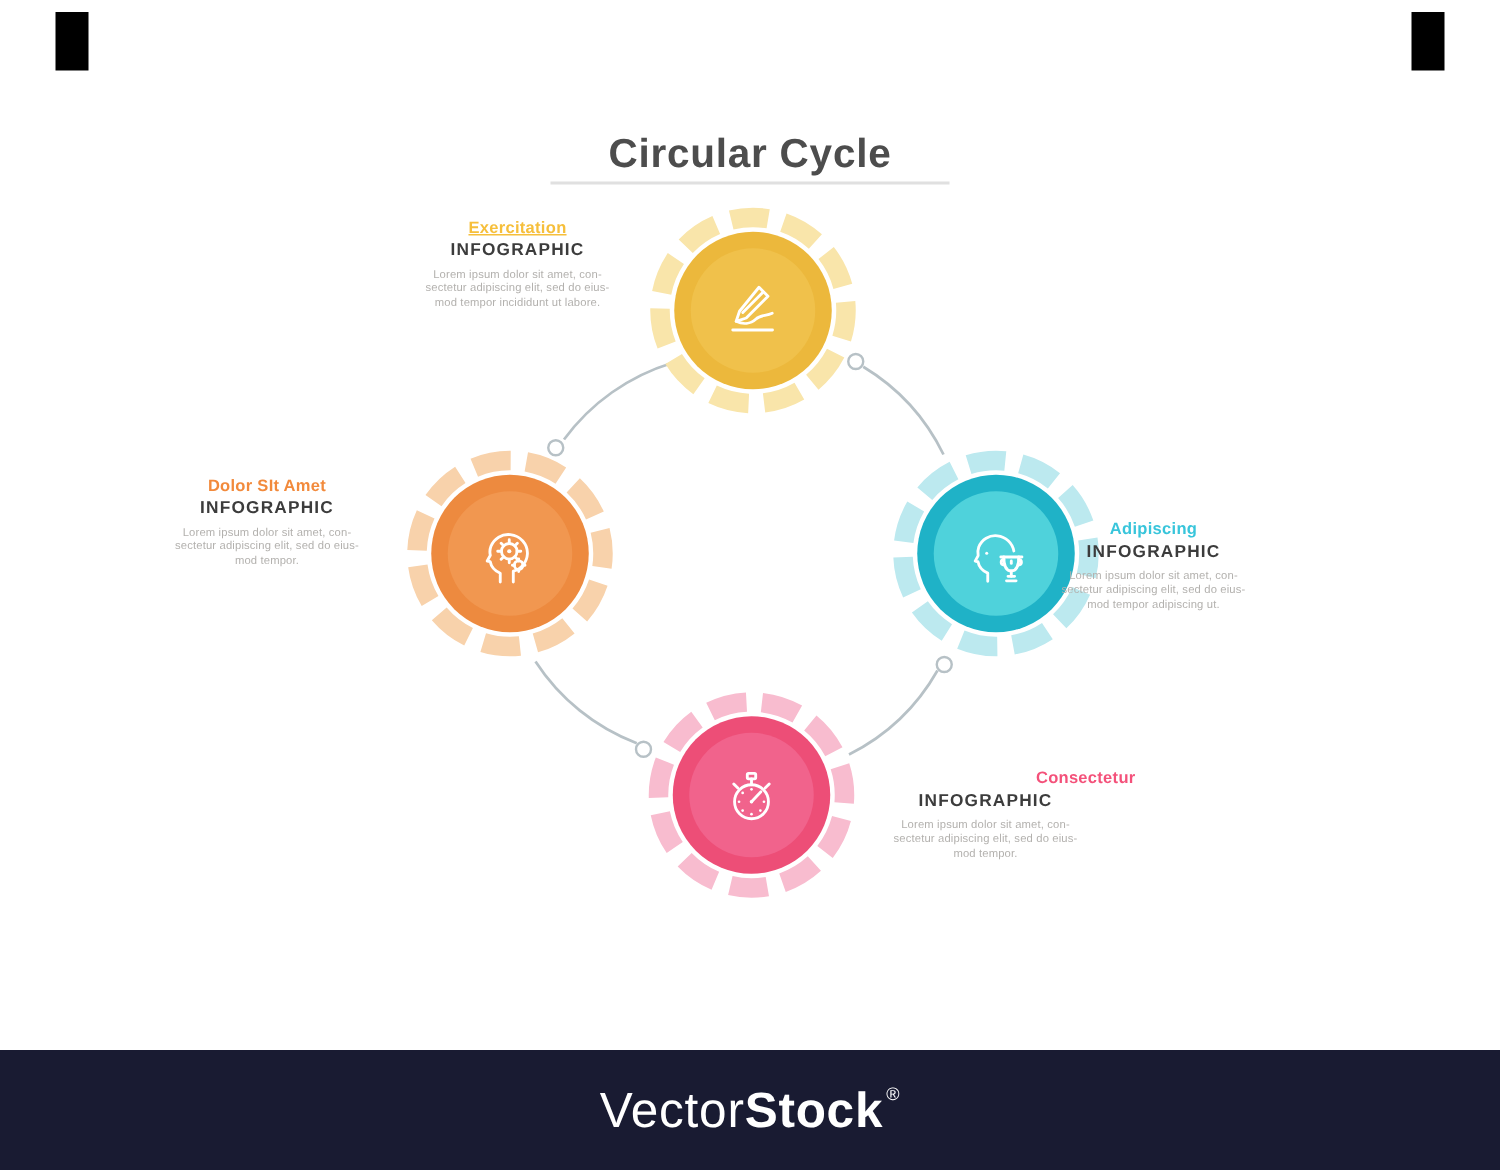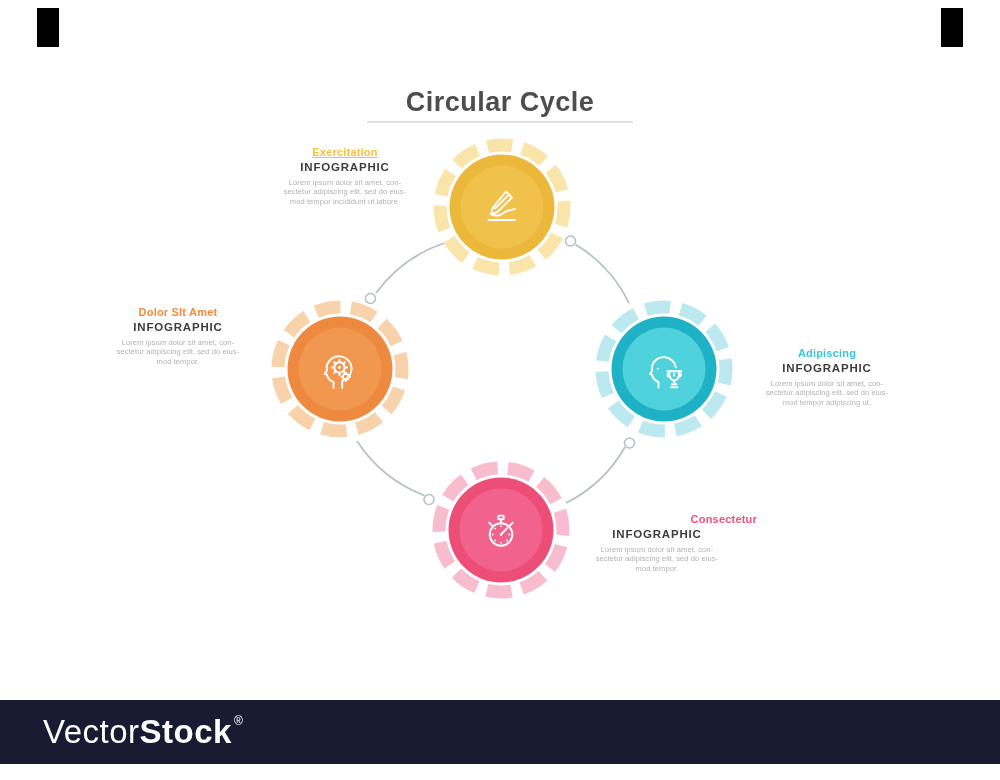--- a/index.html
+++ b/index.html
@@ -7,21 +7,21 @@
   .corner-tab{position:absolute;top:8px;width:22px;height:39px;}
   .corner-tab.left{left:37px;}
   .corner-tab.right{left:941px;}
   .page-title{position:absolute;top:87px;left:0;width:1000px;text-align:center;font-size:27px;font-weight:700;color:#4d4d4d;letter-spacing:.5px;}
   .title-underline{position:absolute;top:121px;left:367px;width:266px;height:2px;background:#e0e0e0;}
   .diagram-svg{position:absolute;left:0;top:0;}
   .label-block{position:absolute;width:200px;text-align:center;}
   .accent{font-size:11px;font-weight:700;letter-spacing:.2px;margin-bottom:3px;}
   .sub{font-size:11.5px;font-weight:600;letter-spacing:.8px;color:#3c3c3c;margin-bottom:5px;}
   .body-text{font-size:7.5px;line-height:9.4px;color:#b3b1ae;letter-spacing:.1px;}
-  .footer-bar{position:absolute;left:0;top:700px;width:1000px;height:64px;display:flex;align-items:center;justify-content:flex-start;padding:0 43px;box-sizing:border-box;}
+  .footer-bar{position:absolute;left:0;top:700px;width:1000px;height:80px;display:flex;align-items:center;justify-content:center;padding:0 14px;box-sizing:border-box;}
   .brand{color:#fff;font-size:33px;letter-spacing:.5px;}
   .brand .light{font-weight:400;}
   .brand .bold{font-weight:700;}
   .brand sup{font-size:12px;font-weight:400;vertical-align:18px;margin-left:2px;}
   .footer-url{color:#fff;font-size:21px;font-weight:500;letter-spacing:.3px;}
 </style>
 </head>
 <body>
 
 <div class="canvas">
@@ -115,31 +115,31 @@
   <div class="label-block" style="left:245px;top:146px;">
     <div class="accent" style="color: rgb(246, 191, 59); text-decoration: underline;">Exercitation</div>
     <div class="sub">INFOGRAPHIC</div>
     <div class="body-text">
       <div>Lorem ipsum dolor sit amet, con-</div>
       <div>sectetur adipiscing elit, sed do eius-</div>
       <div>mod tempor incididunt ut labore.</div>
     </div>
   </div>
 
-  <div class="label-block" style="left:78px;top:306px;">
+  <div class="label-block" style="left:78px;top:318px;">
     <div class="accent" style="color: rgb(242, 138, 60);">Dolor SIt Amet</div>
     <div class="sub">INFOGRAPHIC</div>
     <div class="body-text">
       <div>Lorem ipsum dolor sit amet, con-</div>
       <div>sectetur adipiscing elit, sed do eius-</div>
       <div>mod tempor.</div>
     </div>
   </div>
 
-  <div class="label-block" style="left:727px;top:347px;">
+  <div class="label-block" style="left:669px;top:347px;">
     <div class="accent" style="color: rgb(56, 197, 219);">Adipiscing</div>
     <div class="sub">INFOGRAPHIC</div>
     <div class="body-text">
       <div>Lorem ipsum dolor sit amet, con-</div>
       <div>sectetur adipiscing elit, sed do eius-</div>
       <div>mod tempor adipiscing ut.</div>
     </div>
   </div>
 
   <div class="label-block" style="left:557px;top:513px;">

